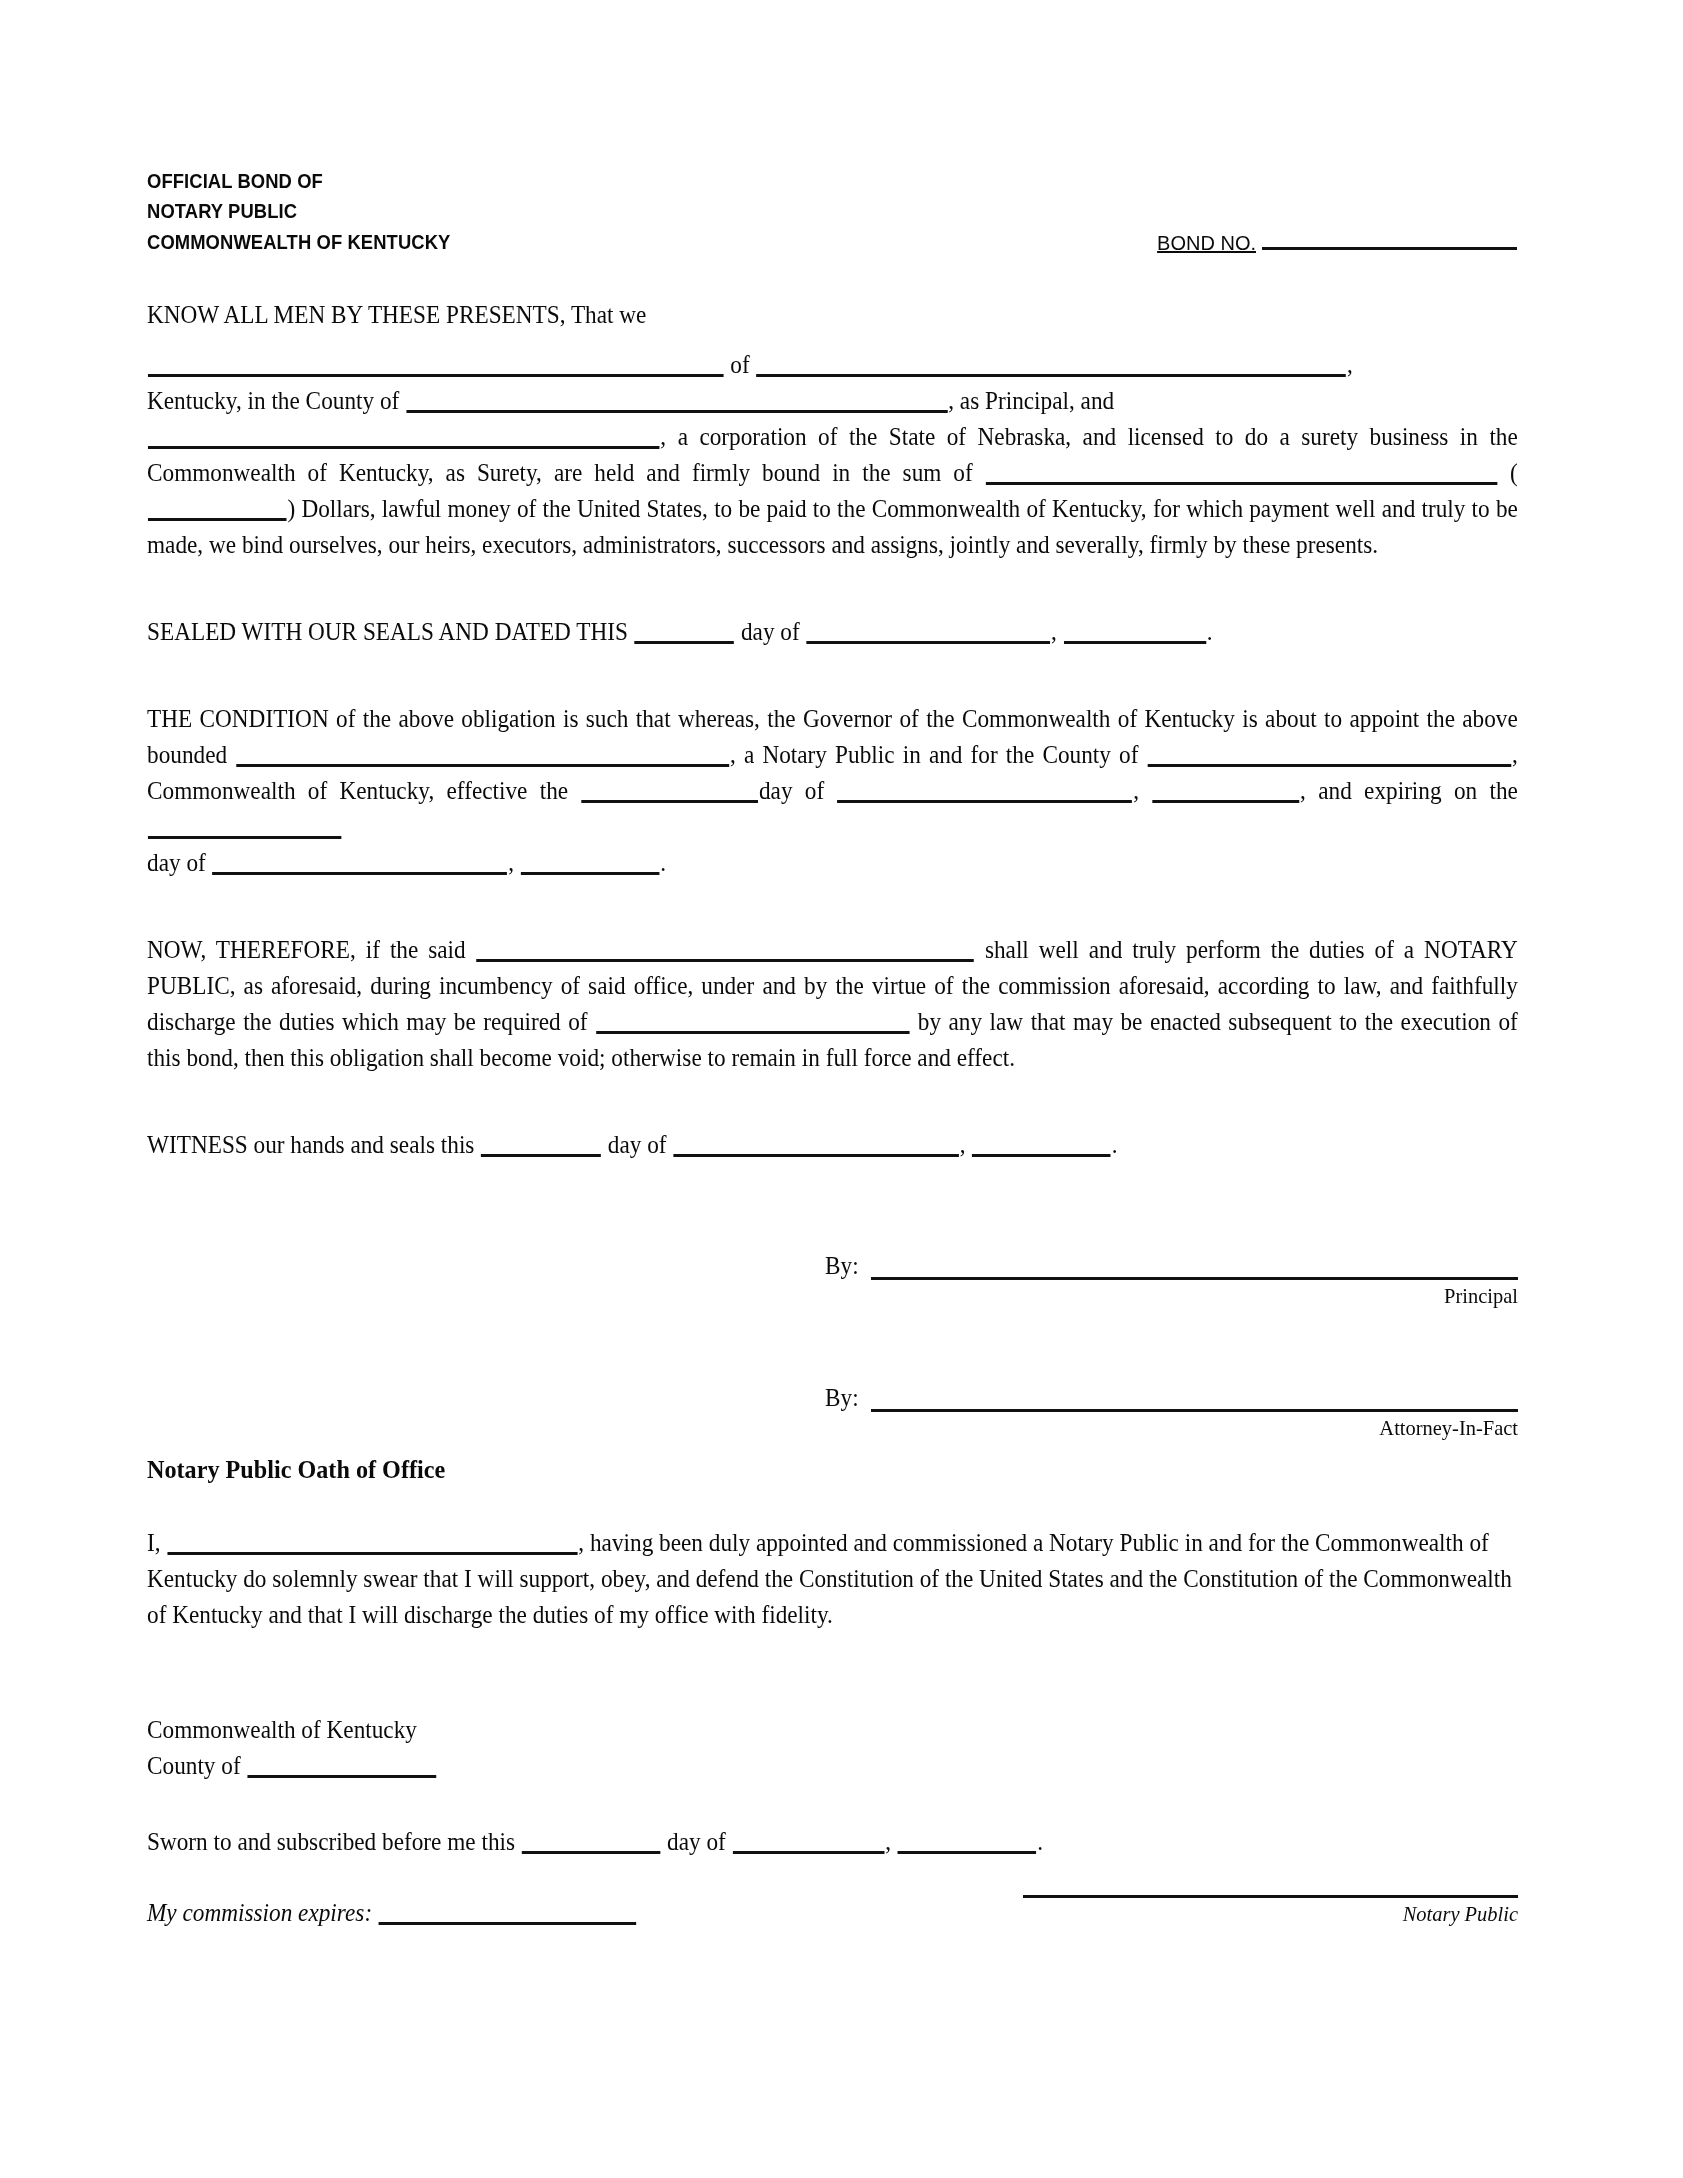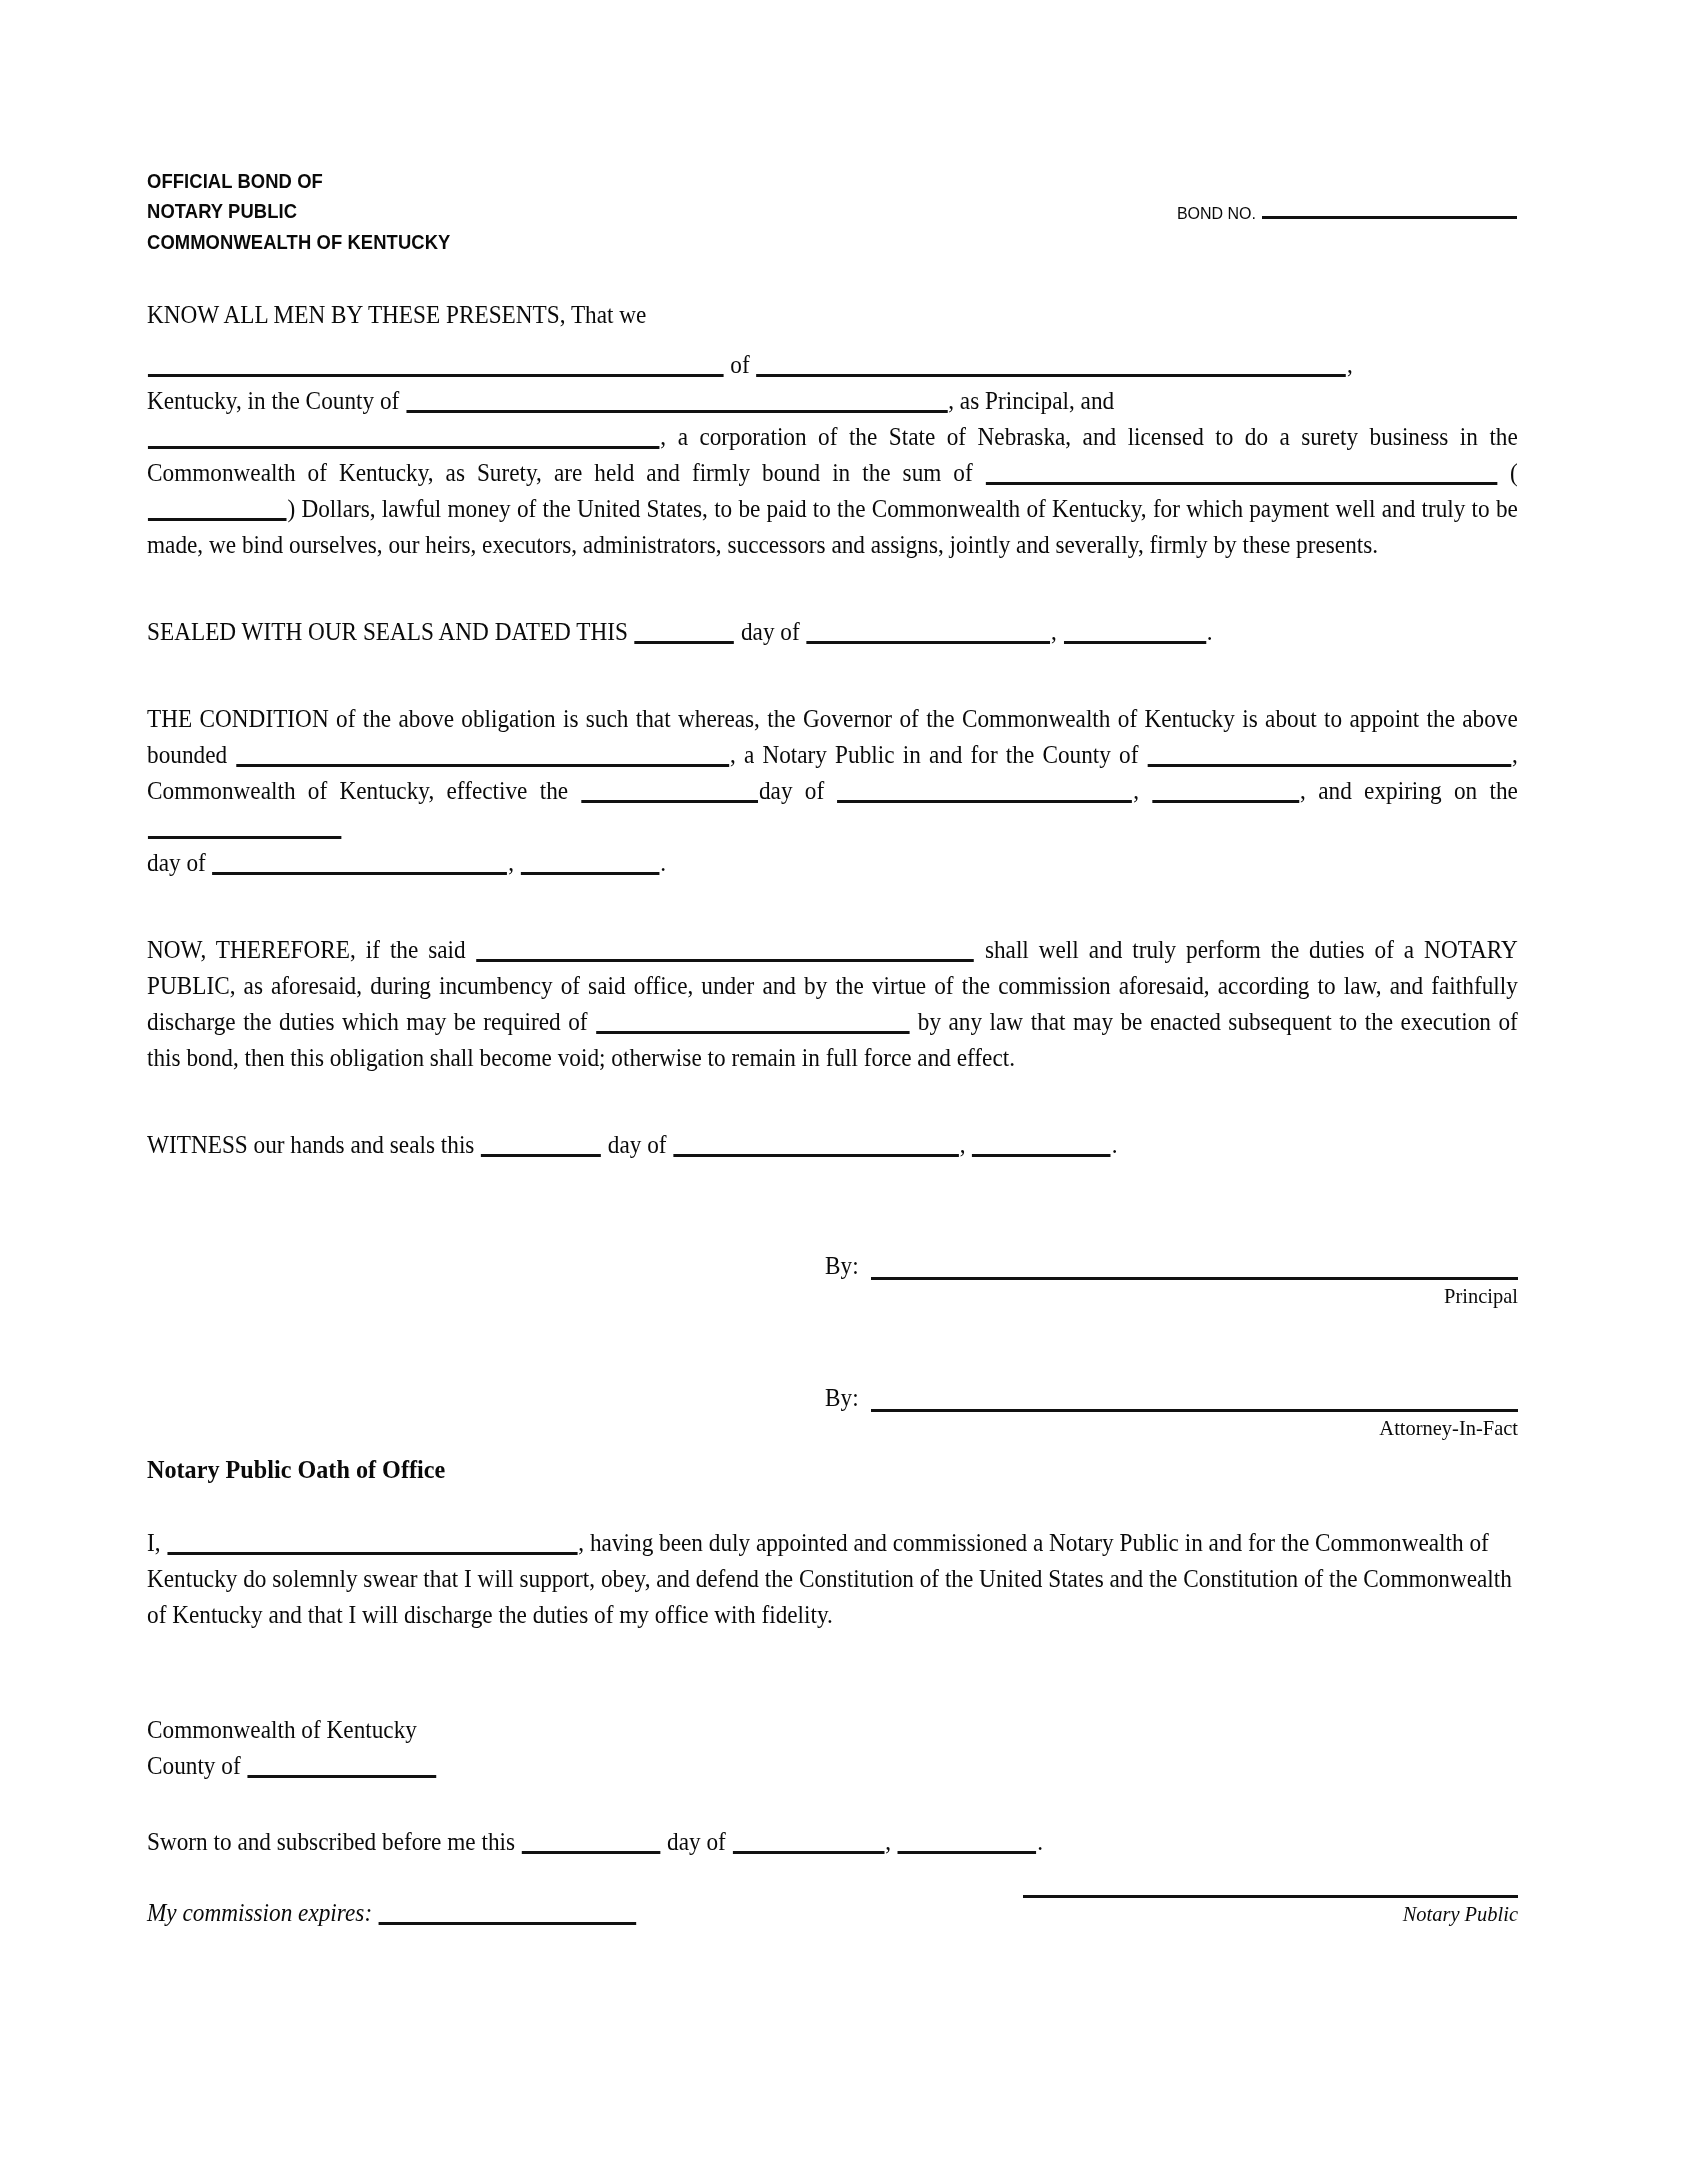--- a/index.html
+++ b/index.html
@@ -25,41 +25,42 @@
   .content {
     position: absolute;
     left: 147px;
     top: 166px;
     width: 1371px;
   }
 
   
   .hdr-row {
     display: flex;
-    align-items: center;
+    align-items: flex-end;
     justify-content: space-between;
   }
   .hdr-title {
     font-family: "Liberation Sans", "DejaVu Sans", sans-serif;
     font-weight: bold;
     font-size: 20px;
     line-height: 1.52;
     letter-spacing: 0.1px;
     transform: scaleX(0.92);
     transform-origin: left bottom;
     white-space: pre-line;
   }
   .bond-no {
     font-family: "Liberation Sans", "DejaVu Sans", sans-serif;
     font-weight: normal;
-    font-size: 16px;
+    font-size: 20px;
     display: flex;
     align-items: baseline;
     white-space: nowrap;
     padding-bottom: 2px;
+    text-decoration: underline;
   }
   .bond-no .ln { margin-left: 6px; }
 
   
   .para {
     font-size: 25px;
     line-height: 1.44;
     text-align: justify;
     text-justify: inter-word;
     transform: scaleX(0.93);

